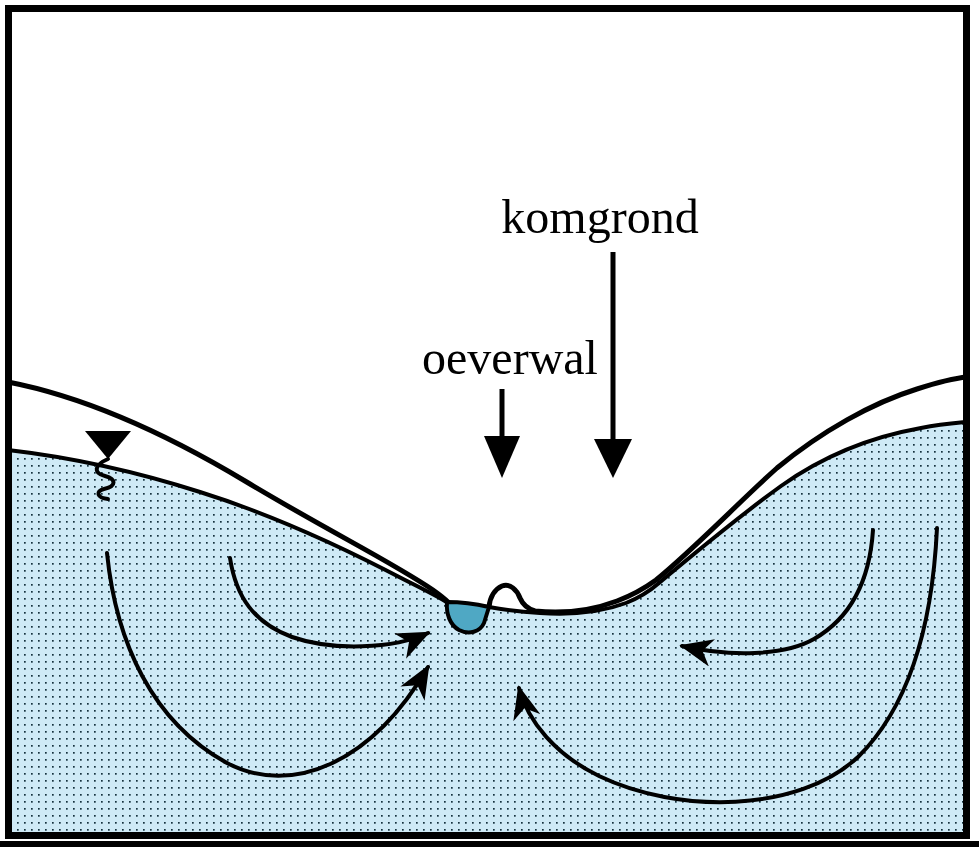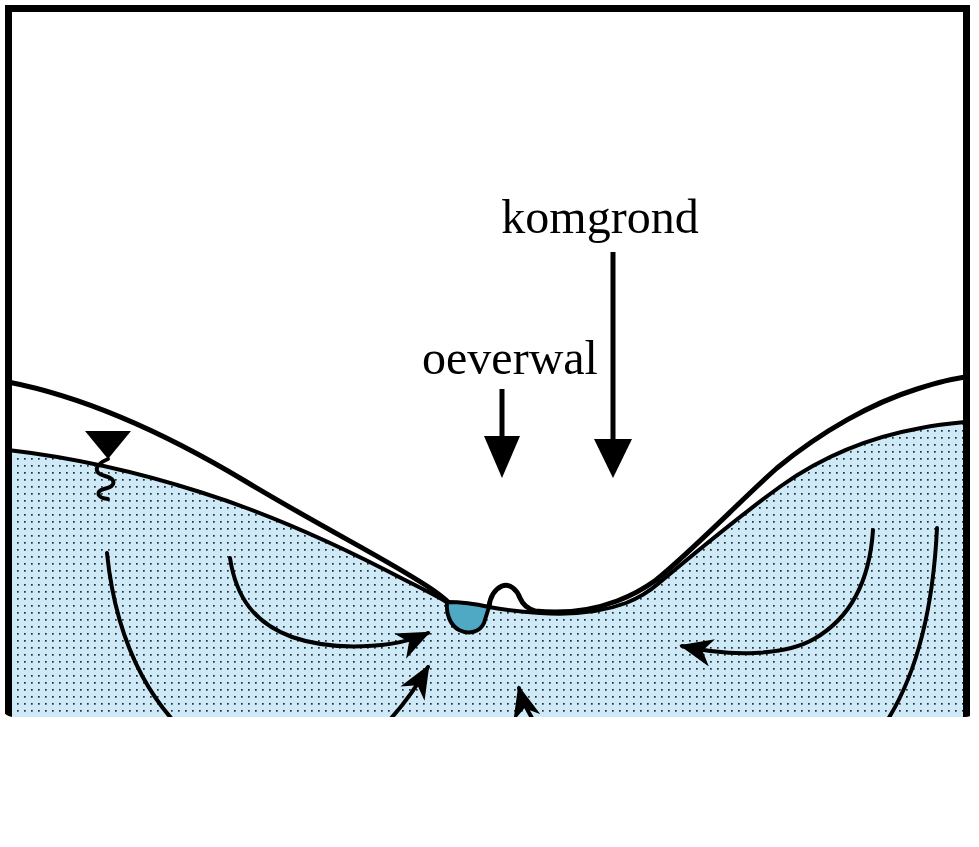--- a/index.html
+++ b/index.html
@@ -1,17 +1,17 @@
 <!DOCTYPE html>
 <html><head>
 <meta charset="utf-8">
 <style>
   html,body{margin:0;padding:0;background:#ffffff;}
-  .stage{position:relative;width:979px;height:717px;background:#ffffff;overflow:hidden;
-         font-family:"Liberation Serif","DejaVu Serif",serif;border-radius:14px;}
+  .stage{position:relative;width:979px;height:847px;background:#ffffff;overflow:hidden;
+         font-family:"Liberation Serif","DejaVu Serif",serif;}
   svg{display:block;}
   text{font-family:"Liberation Serif","DejaVu Serif",serif;fill:#000;}
   .lbl{font-size:48px;}
 </style>
 </head>
 <body>
 
 <div class="stage">
   <svg width="979" height="847" viewBox="0 0 979 847">
     <defs>

